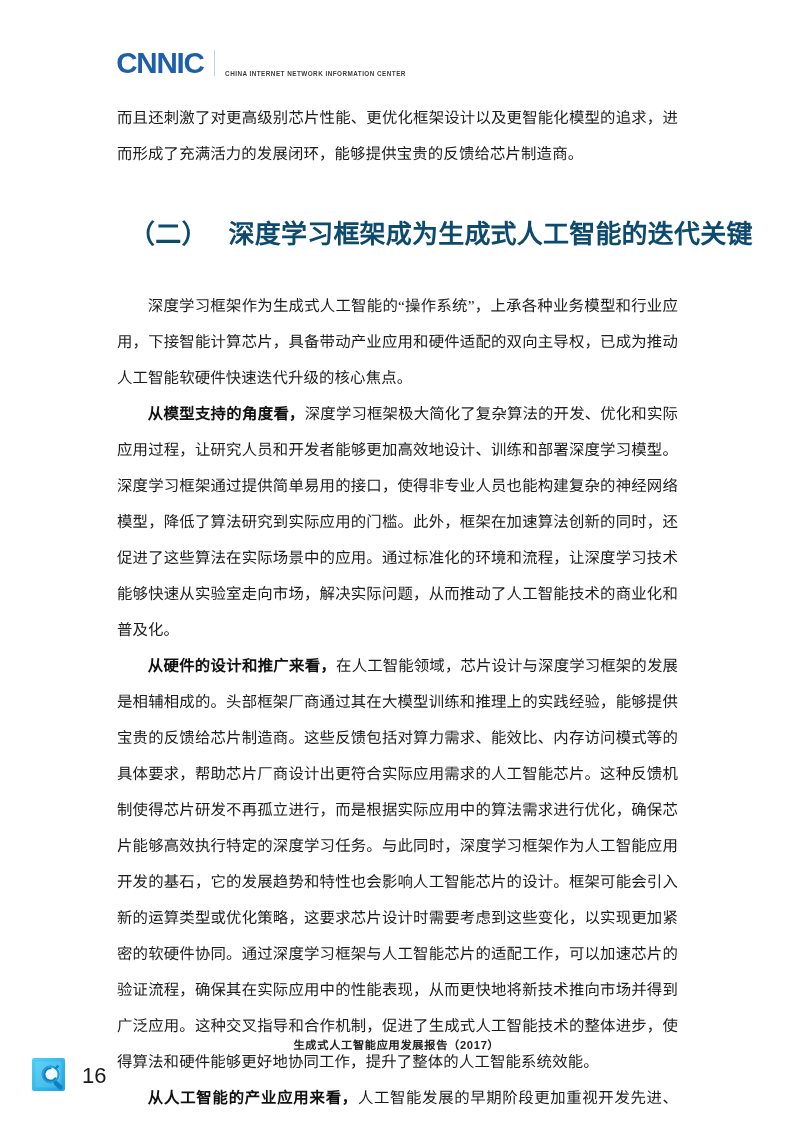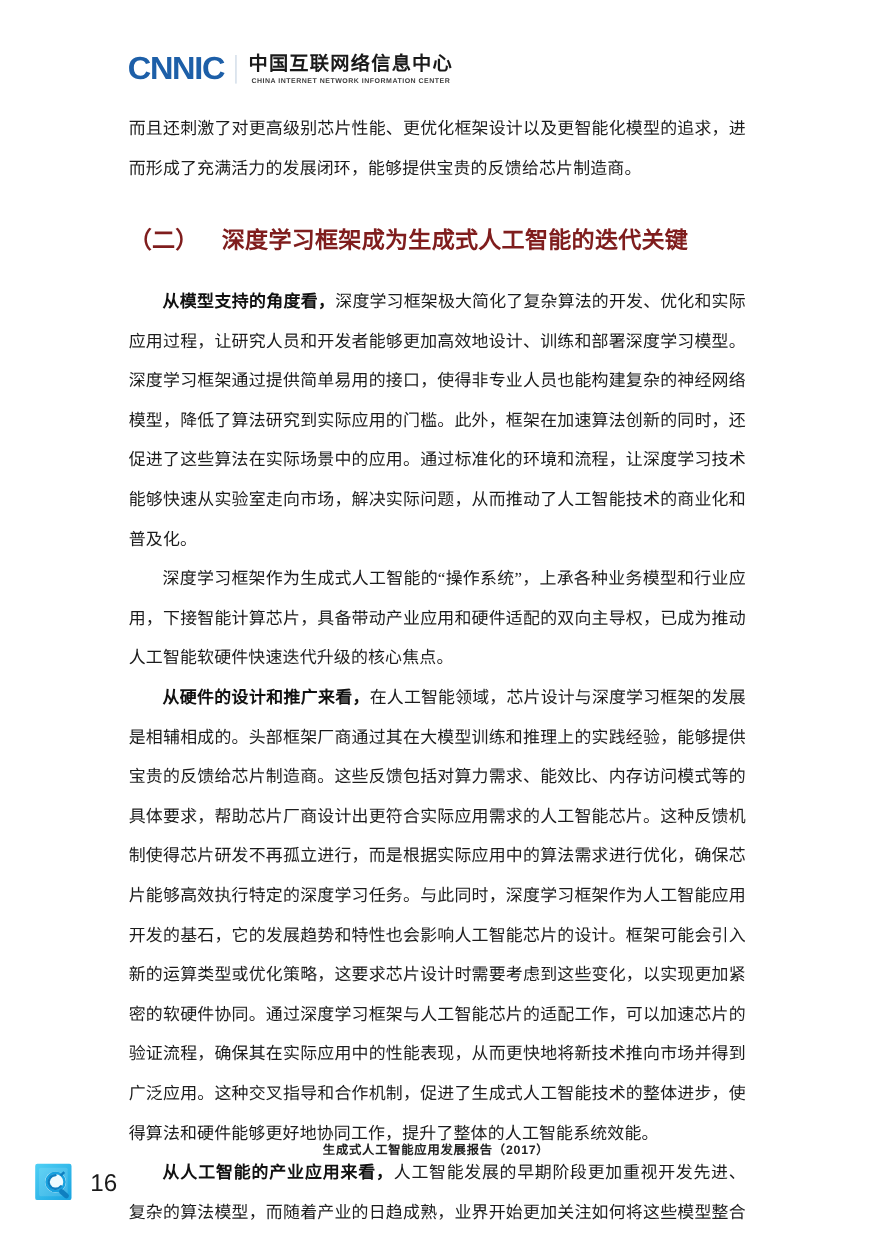--- a/index.html
+++ b/index.html
@@ -28,21 +28,20 @@
 
   
   .doc-header {
     position: absolute;
     left: 117px;
     top: 40px;
     width: 560px;
     height: 46px;
     display: flex;
     align-items: center;
-    text-align: center;
   }
   .logo-wrap {
     display: flex;
     align-items: flex-end;
     gap: 9px;
   }
   .logo-mark {
     font-family: "Liberation Sans", "DejaVu Sans", sans-serif;
     font-weight: 700;
     font-size: 29px;
@@ -101,26 +100,26 @@
   }
 
   .lead {
     font-weight: 700;
     color: #111111;
     letter-spacing: 0.3px;
   }
 
   
   h2.section-heading {
-    margin: 0;
-    font-family: "Liberation Sans", "DejaVu Sans", sans-serif;
-    font-weight: 700;
-    font-size: 21px;
+    margin: 12px;
+    font-family: "Liberation Sans", "DejaVu Sans", sans-serif;
+    font-weight: 700;
+    font-size: 26px;
     line-height: 1.35;
-    color: #7f1d1d;
+    color: #0c4a6e;
     letter-spacing: 0.2px;
     white-space: nowrap;
   }
   .heading-num { margin-right: 4px; }
   .heading-gap { display: inline-block; width: 17px; }
 
   .sp-after-p1 { height: 33px; }
   .sp-after-head { height: 24px; }
 
   
@@ -162,41 +161,40 @@
 </head>
 <body>
 
 <div class="page">
 
   <div class="doc-header">
     <div class="logo-wrap">
       <span class="logo-mark">CNNIC</span>
       <span class="logo-divider"></span>
       <span>
-        <span class="logo-text-zh">中国互联网络信息中心</span>
         <span class="logo-text-en">CHINA INTERNET NETWORK INFORMATION CENTER</span>
       </span>
     </div>
   </div>
 
   <div class="content">
 
     <p class="body-para">而且还刺激了对更高级别芯片性能、更优化框架设计以及更智能化模型的追求，进而形成了充满活力的发展闭环，能够提供宝贵的反馈给芯片制造商。</p>
 
     <div class="sp-after-p1"></div>
 
     <h2 class="section-heading">
       <span class="heading-num">（二）</span><span class="heading-gap"></span><span>深度学习框架成为生成式人工智能的迭代关键</span>
     </h2>
 
     <div class="sp-after-head"></div>
 
+    <p class="body-para indent">深度学习框架作为生成式人工智能的“操作系统”，上承各种业务模型和行业应用，下接智能计算芯片，具备带动产业应用和硬件适配的双向主导权，已成为推动人工智能软硬件快速迭代升级的核心焦点。</p>
+
     <p class="body-para indent"><span class="lead">从模型支持的角度看，</span><span>深度学习框架极大简化了复杂算法的开发、优化和实际应用过程，让研究人员和开发者能够更加高效地设计、训练和部署深度学习模型。深度学习框架通过提供简单易用的接口，使得非专业人员也能构建复杂的神经网络模型，降低了算法研究到实际应用的门槛。此外，框架在加速算法创新的同时，还促进了这些算法在实际场景中的应用。通过标准化的环境和流程，让深度学习技术能够快速从实验室走向市场，解决实际问题，从而推动了人工智能技术的商业化和普及化。</span></p>
-
-    <p class="body-para indent">深度学习框架作为生成式人工智能的“操作系统”，上承各种业务模型和行业应用，下接智能计算芯片，具备带动产业应用和硬件适配的双向主导权，已成为推动人工智能软硬件快速迭代升级的核心焦点。</p>
 
     <p class="body-para indent"><span class="lead">从硬件的设计和推广来看，</span><span>在人工智能领域，芯片设计与深度学习框架的发展是相辅相成的。头部框架厂商通过其在大模型训练和推理上的实践经验，能够提供宝贵的反馈给芯片制造商。这些反馈包括对算力需求、能效比、内存访问模式等的具体要求，帮助芯片厂商设计出更符合实际应用需求的人工智能芯片。这种反馈机制使得芯片研发不再孤立进行，而是根据实际应用中的算法需求进行优化，确保芯片能够高效执行特定的深度学习任务。与此同时，深度学习框架作为人工智能应用开发的基石，它的发展趋势和特性也会影响人工智能芯片的设计。框架可能会引入新的运算类型或优化策略，这要求芯片设计时需要考虑到这些变化，以实现更加紧密的软硬件协同。通过深度学习框架与人工智能芯片的适配工作，可以加速芯片的验证流程，确保其在实际应用中的性能表现，从而更快地将新技术推向市场并得到广泛应用。这种交叉指导和合作机制，促进了生成式人工智能技术的整体进步，使得算法和硬件能够更好地协同工作，提升了整体的人工智能系统效能。</span></p>
 
     <p class="body-para indent"><span class="lead">从人工智能的产业应用来看，</span><span>人工智能发展的早期阶段更加重视开发先进、复杂的算法模型，而随着产业的日趋成熟，业界开始更加关注如何将这些模型整合到实际的产品和服务中，实现真正的价值创造。因此，芯片厂商与深度学习框架的适配工作变得至关重要。通过这种合作，芯片厂商能够对其硬件产品进行持续优化，确保与主流框架的高效兼容。这些软件基础设施的完善，不仅提升了大模型的运行效率，还降低了应用开发的门槛，促进了整</span></p>
 
   </div>
 
   <div class="doc-footer">生成式人工智能应用发展报告（2017）</div>
 
   <div class="page-footer-left">

